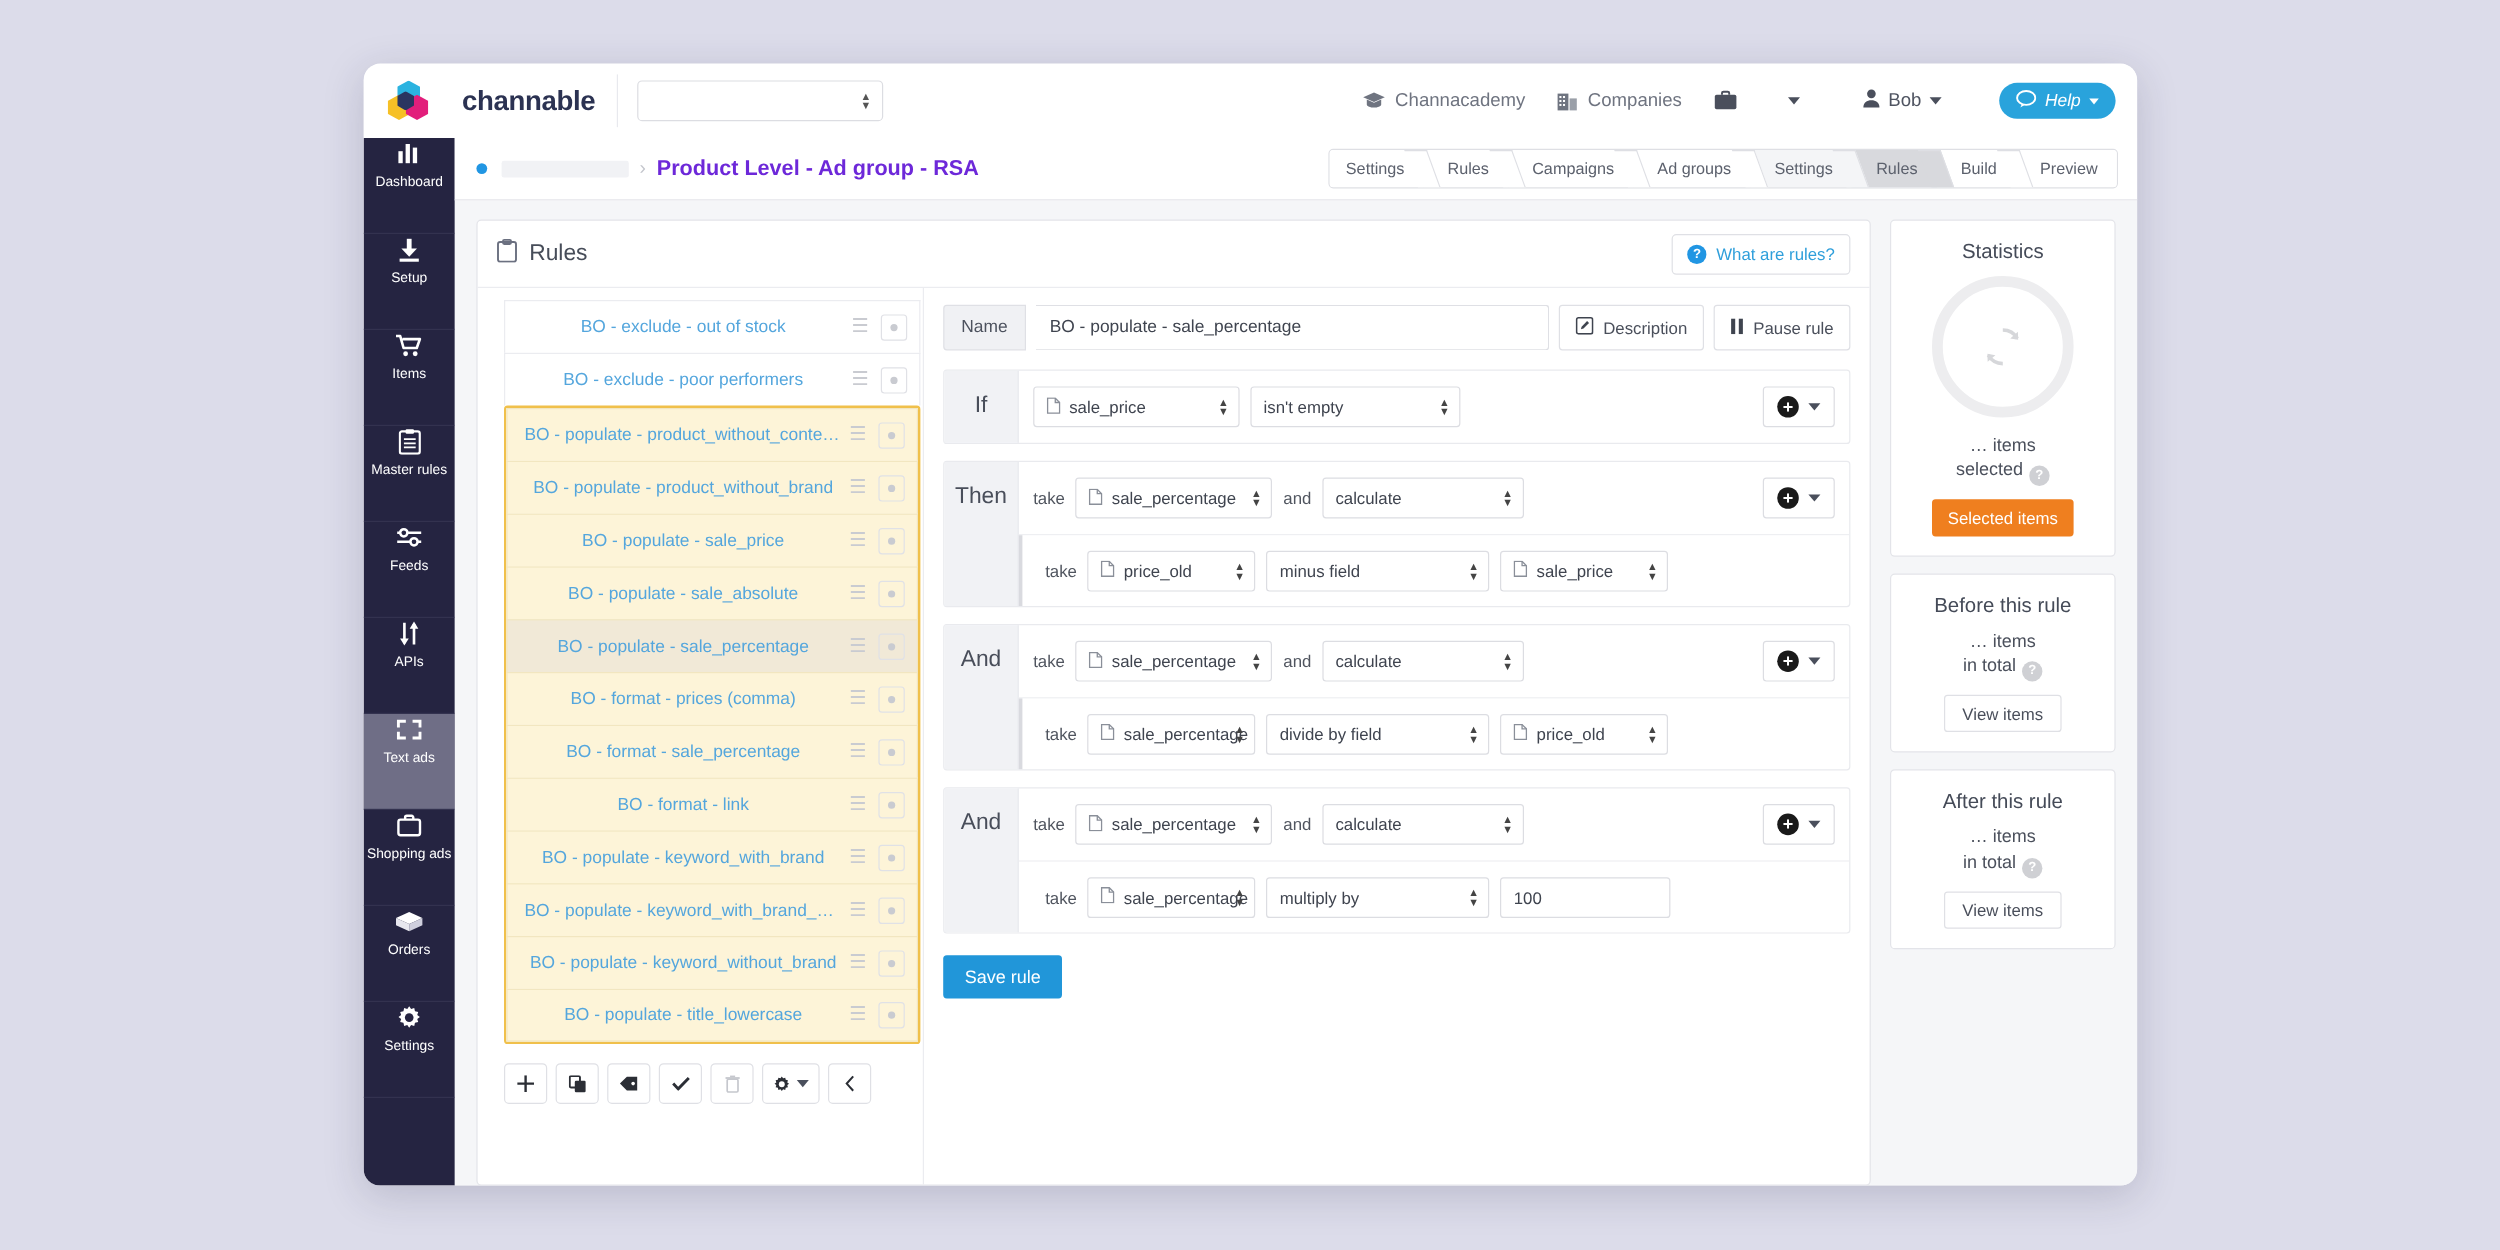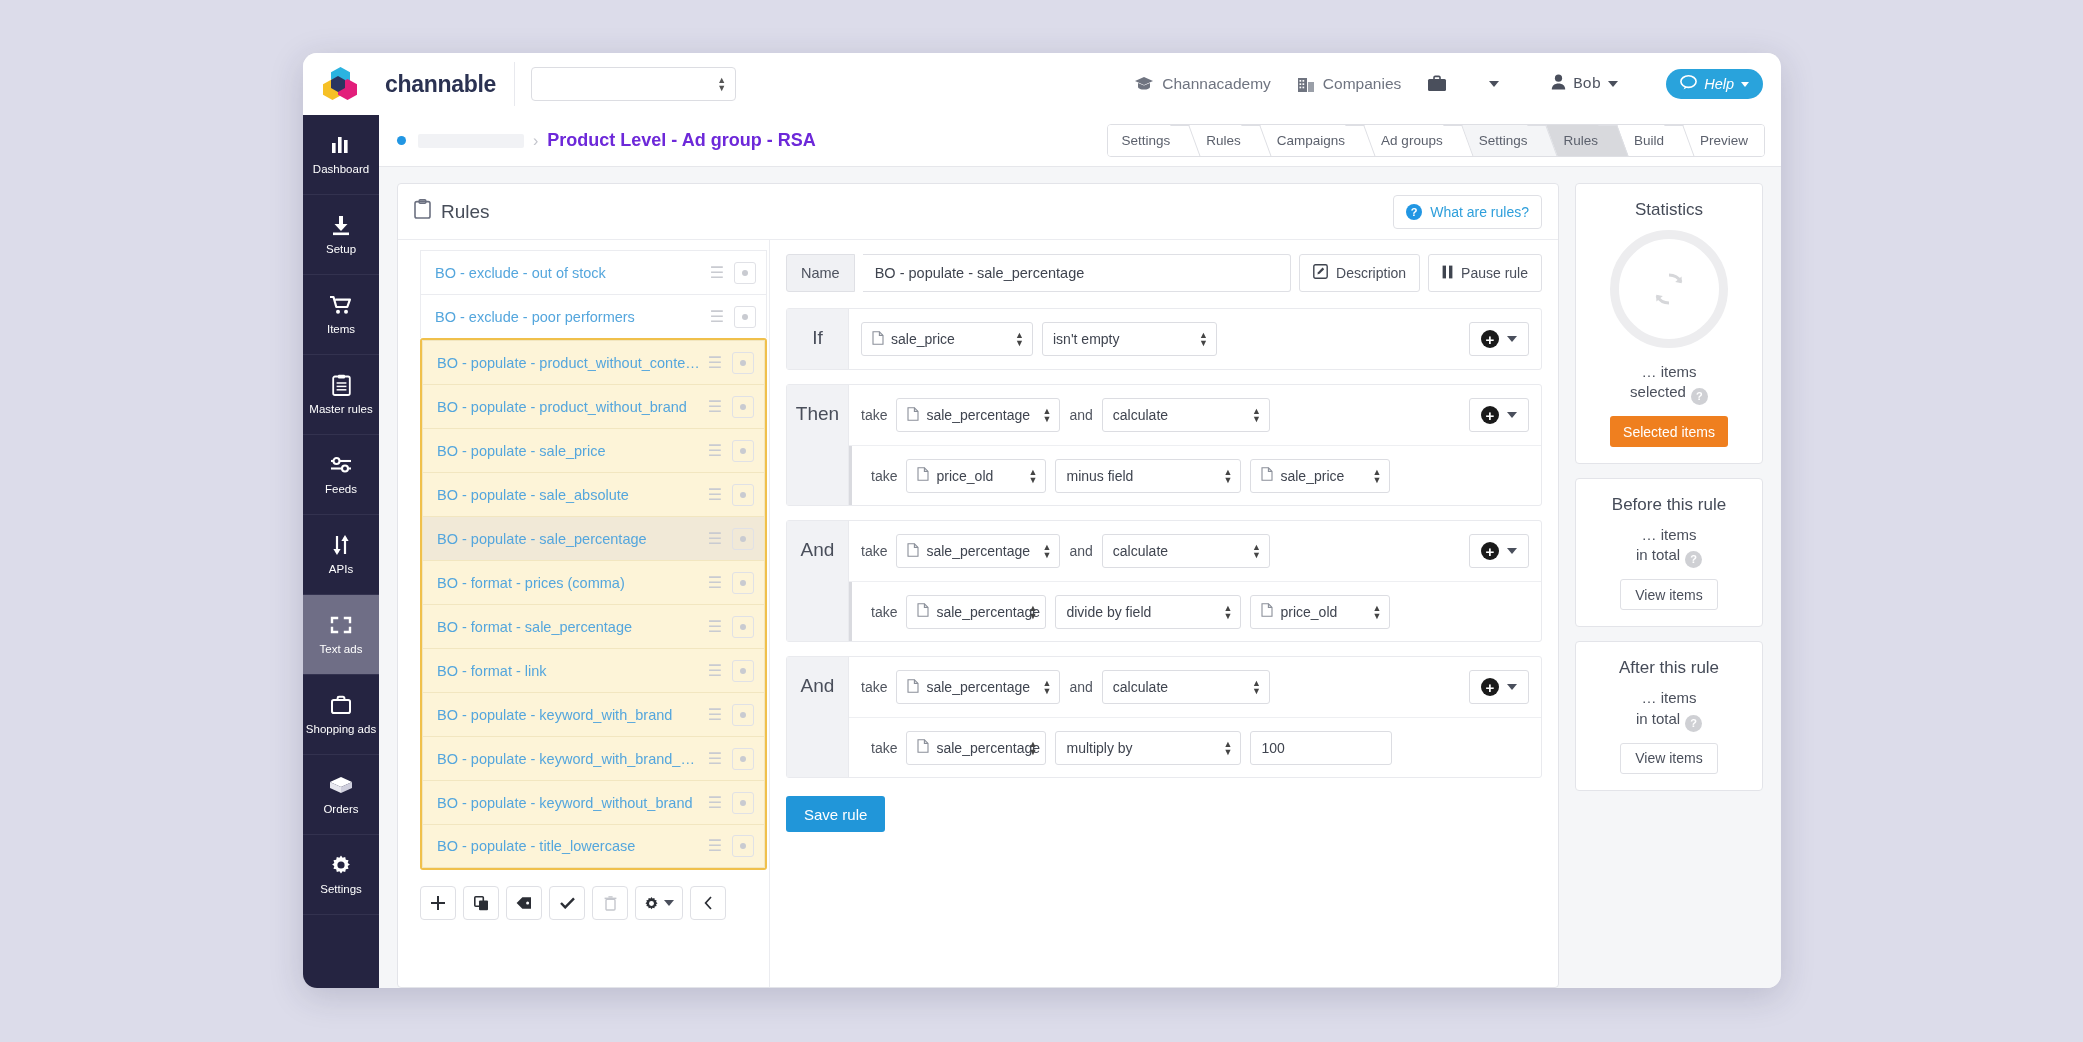--- a/index.html
+++ b/index.html
@@ -42,42 +42,42 @@
     border: 1px solid #dcdde2; border-radius: 4px;
     background: #fff; position: relative;
   }
   .top-select .spin { position: absolute; right: 9px; top: 50%; transform: translateY(-50%); color: #555; font-size: 11px; line-height: 8px; }
   .spin b { display: block; font-size: 9px; }
 
   .topnav { display: flex; align-items: center; gap: 26px; margin-left: auto; }
   .topnav-item { display: flex; align-items: center; gap: 8px; color: #6f7480; font-size: 15.5px; cursor: pointer; }
   .topnav-item svg { display: block; }
   .caret-sm { width: 0; height: 0; border-left: 5px solid transparent; border-right: 5px solid transparent; border-top: 6px solid #4a4f5c; }
-  .user-menu { display: flex; align-items: center; gap: 7px; color: #4f5461; font-size: 15.5px; cursor: pointer; margin-left: 26px; font-family: Liberation Mono, monospace; }
+  .user-menu { display: flex; align-items: center; gap: 7px; color: #4f5461; font-size: 15.5px; cursor: pointer; margin-left: 26px; }
   .help-btn {
     margin-left: 22px;
     background: #29a3dc; color: #fff;
     border-radius: 17px;
     height: 30px; padding: 0 14px;
     display: flex; align-items: center; gap: 7px;
     font-size: 14.5px; cursor: pointer; font-style: italic;
   }
   .help-btn .caret-sm { border-top-color: #fff; border-left-width: 4px; border-right-width: 4px; border-top-width: 5px; }
 
   
   .body-split { display: flex; height: 873px; }
 
   
   .sidebar {
     width: 76px; background: #252441; flex: 0 0 76px;
     display: flex; flex-direction: column;
   }
   .side-item {
     height: 80px;
-    display: flex; flex-direction: column; align-items: center; justify-content: center;
+    display: flex; flex-direction: column; align-items: center; justify-content: flex-start;
     gap: 5px;
     color: #fff; font-size: 11.5px; text-align: center; line-height: 1.15;
     border-bottom: 1px solid #33324f;
     cursor: pointer;
   }
   .side-item.active { background: #6f6e86; }
   .side-item .sicon { height: 26px; display: flex; align-items: center; justify-content: center; }
 
   
   .content { flex: 1; display: flex; flex-direction: column; background: #f5f6f8; min-width: 0; }
@@ -122,21 +122,21 @@
     height: 34px; padding: 0 12px;
     display: flex; align-items: center; gap: 8px;
     color: #2f9fdb; font-size: 14px; background: #fff; cursor: pointer;
   }
   .qmark { width: 16px; height: 16px; border-radius: 50%; background: #2196e3; color: #fff; font-size: 11px; font-weight: bold; display: flex; align-items: center; justify-content: center; }
 
   .main-inner { flex: 1; display: flex; min-height: 0; }
 
   
   .rules-col { width: 372px; flex: 0 0 372px; border-right: 1px solid #ebecf0; display: flex; flex-direction: column; padding: 10px 0 0 0; }
-  .rules-list { padding: 0 2px 0 22px; }
+  .rules-list { padding: 0 2px 0 22px; text-align: center; }
   .rule-row {
     display: flex; align-items: center;
     height: 44px; padding: 0 10px 0 14px;
     border: 1px solid #ebecf0; border-bottom: none;
     background: #fff; cursor: pointer;
   }
   .rule-row:last-child { border-bottom: 1px solid #ebecf0; }
   .rule-row .rname { color: #54a6dd; font-size: 14.5px; white-space: nowrap; overflow: hidden; text-overflow: ellipsis; flex: 1; }
   .rule-row .rhandle { color: #c9cbd1; font-size: 16px; letter-spacing: 0; margin: 0 10px 0 6px; line-height: 1; }
   .rule-row .rtoggle { width: 22px; height: 22px; border: 1px solid #e0e1e6; border-radius: 3px; display: flex; align-items: center; justify-content: center; }

